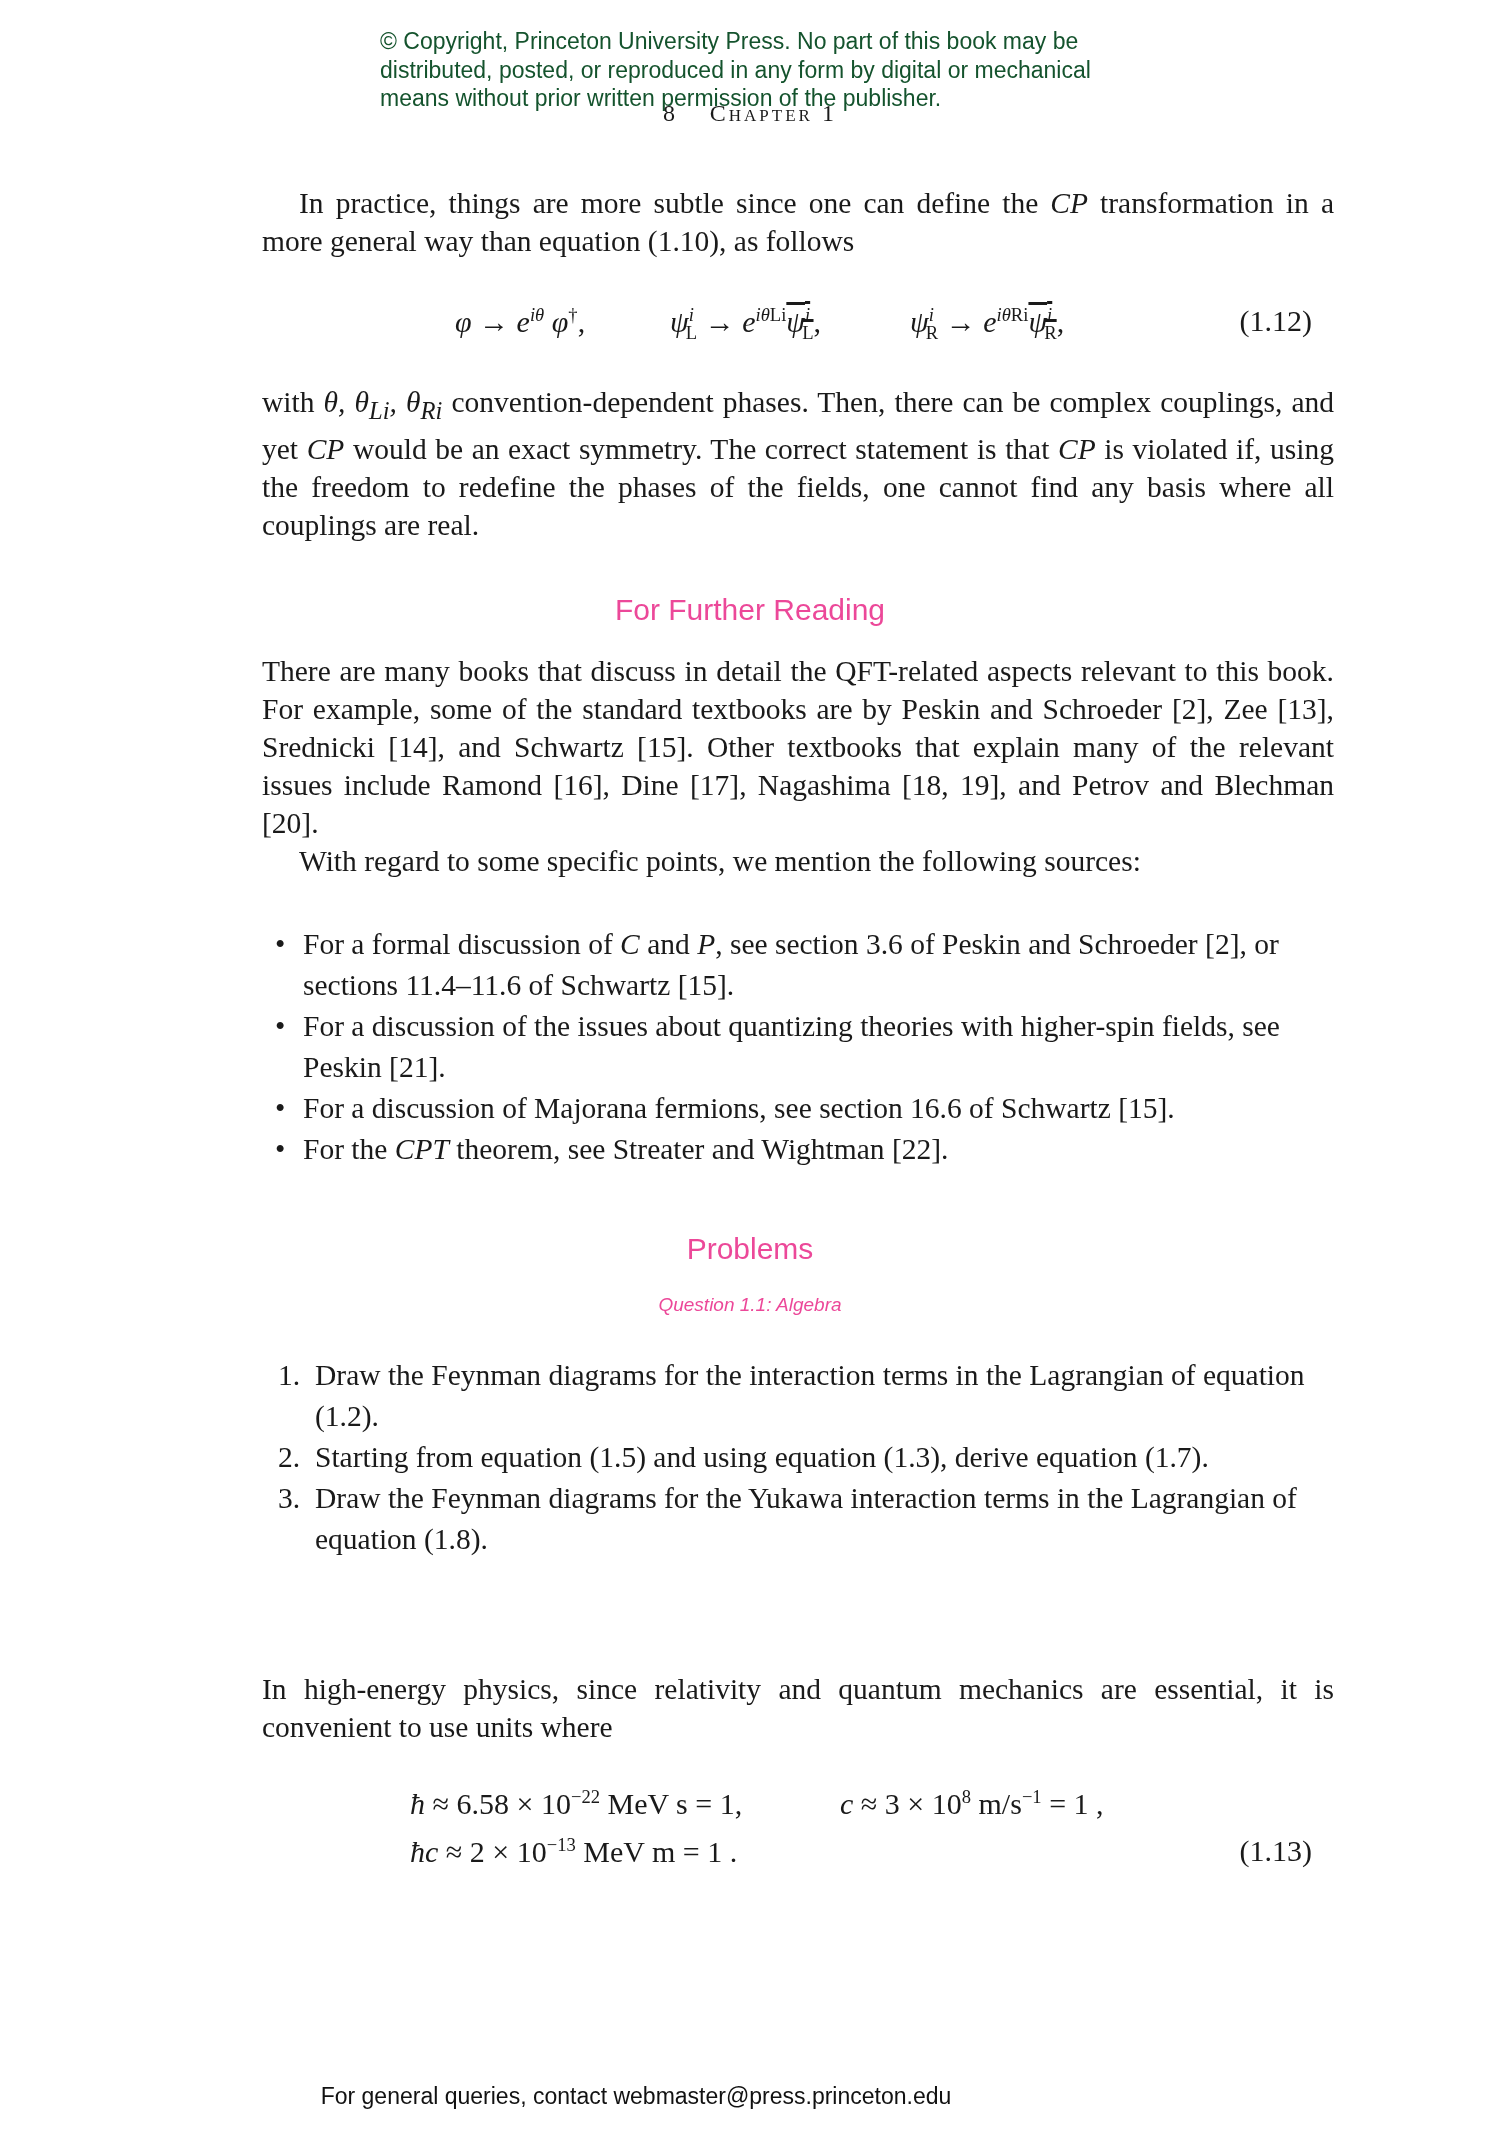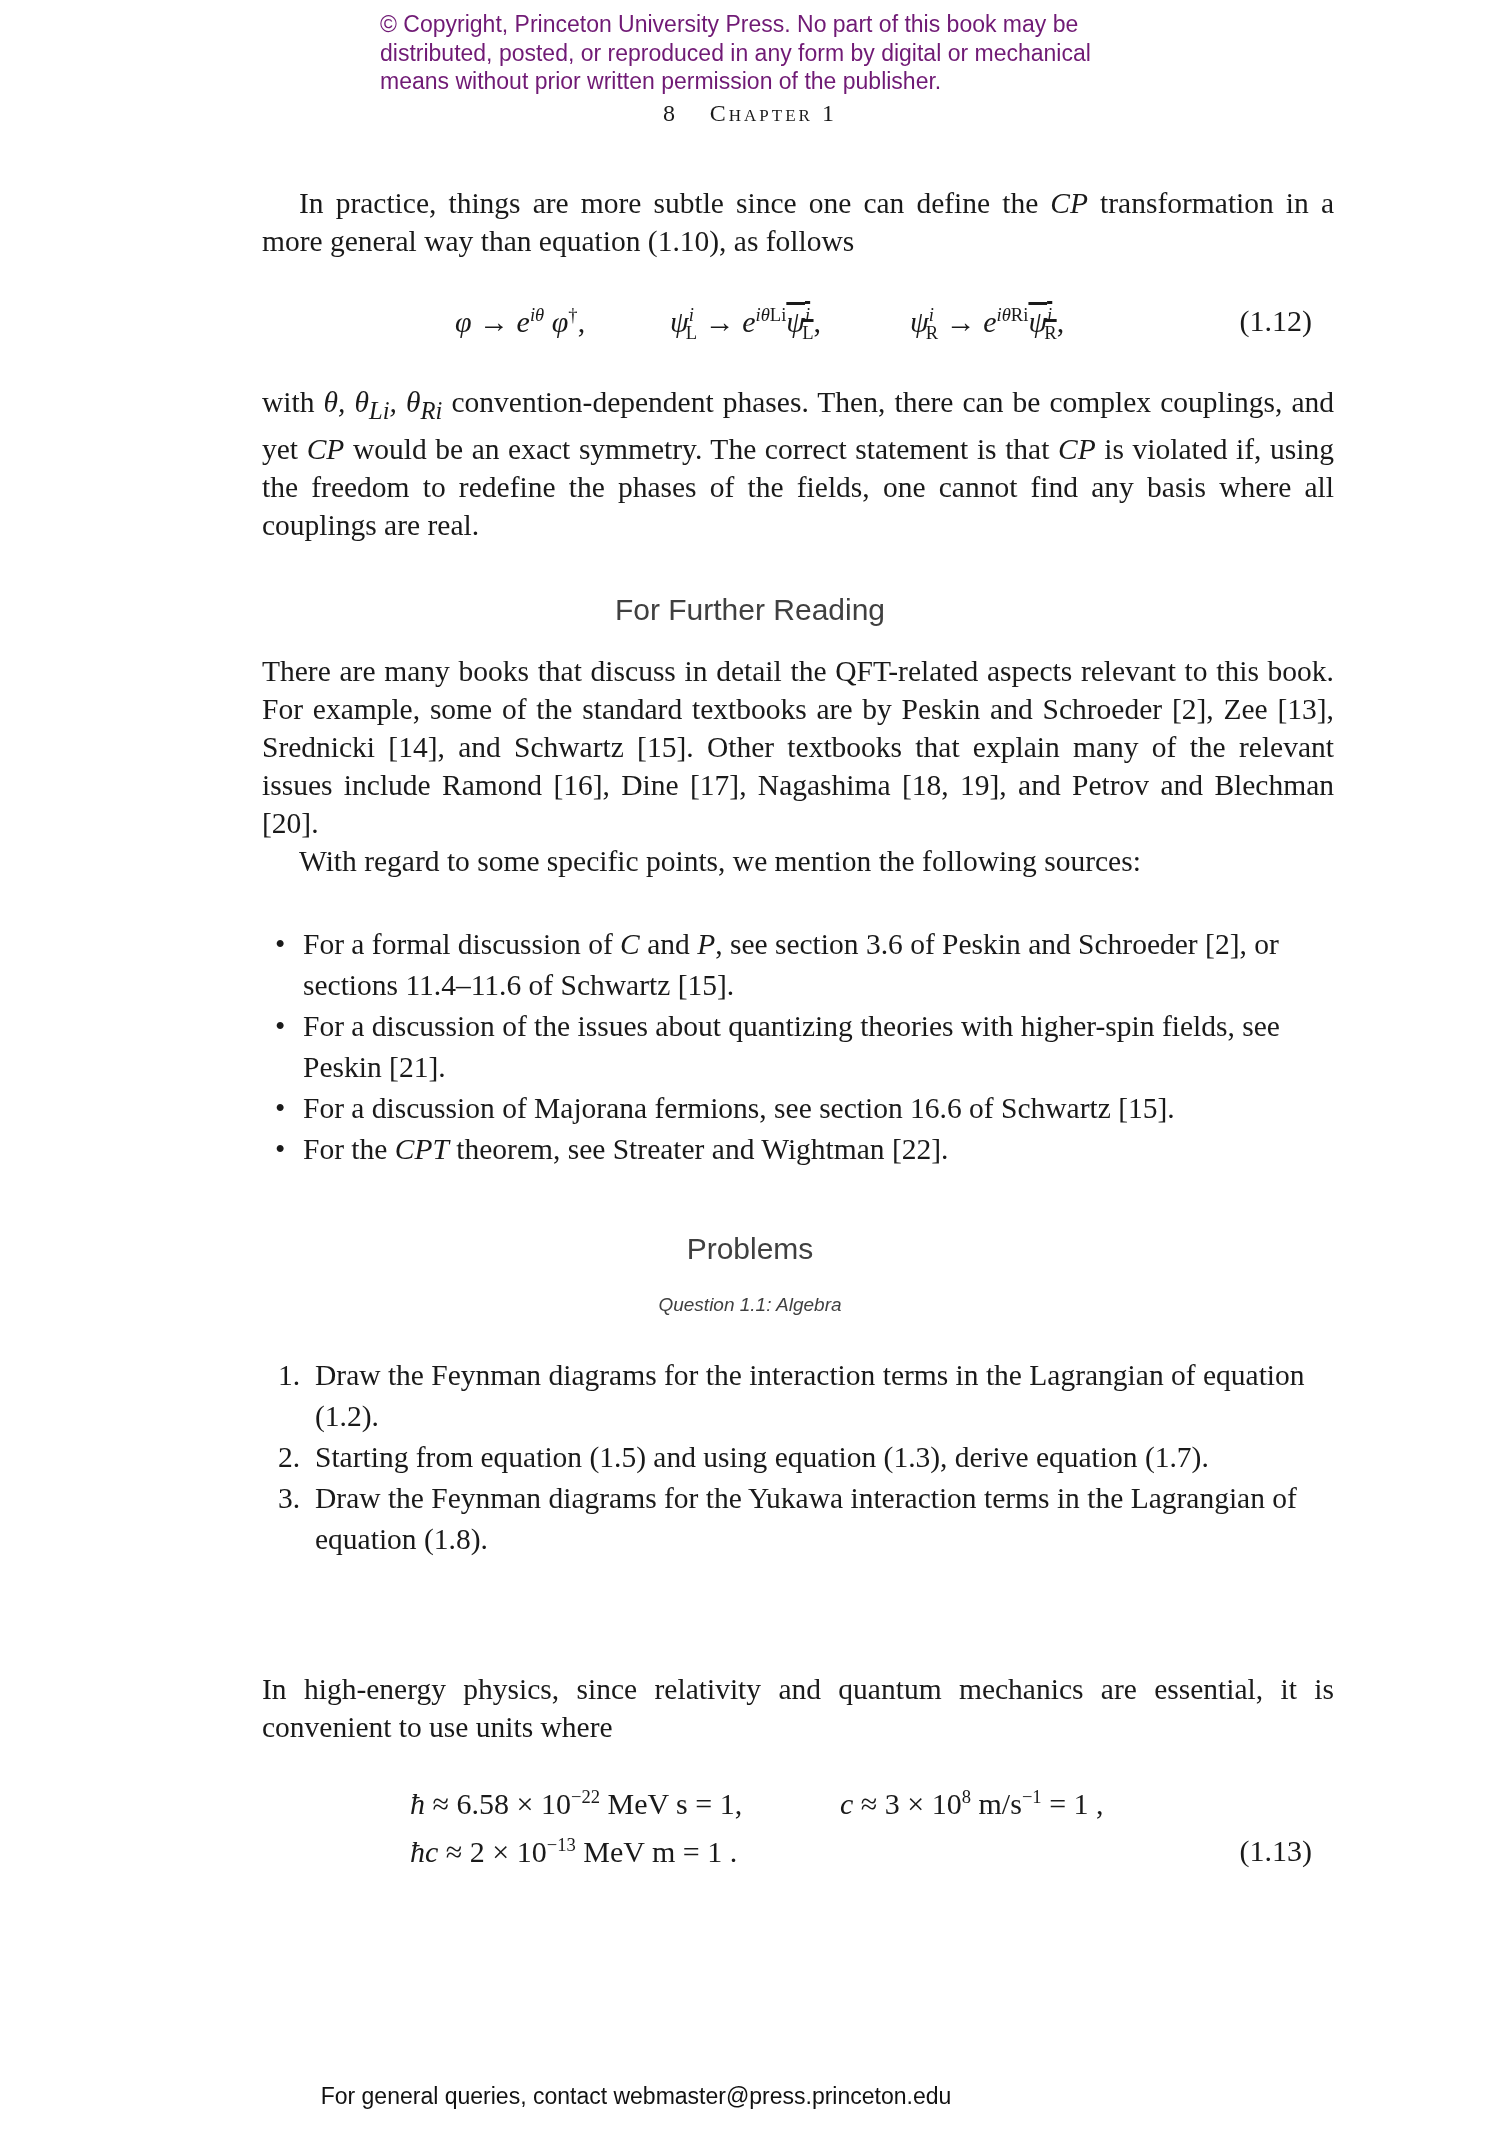--- a/index.html
+++ b/index.html
@@ -4,22 +4,22 @@
 <style>
   html, body { margin: 0; padding: 0; background: #ffffff; }
   body { width: 1500px; height: 2143px; position: relative; overflow: hidden; color: #1a1a1a; }
   .page { position: absolute; left: 0; top: 0; width: 1500px; height: 2143px; }
 
   .sans { font-family: "Liberation Sans", "DejaVu Sans", sans-serif; }
   .serif { font-family: "Liberation Serif", "DejaVu Serif", serif; }
 
   
   .copyright {
-    position: absolute; left: 380px; top: 10px; width: 760px;
-    font-size: 23px; line-height: 28.5px; color: #701a75;
+    position: absolute; left: 380px; top: 27px; width: 760px;
+    font-size: 23px; line-height: 28.5px; color: #14532d;
   }
   .running-head {
     position: absolute; left: 0; top: 100px; width: 1500px; text-align: center;
     font-size: 23px; letter-spacing: 0.5px;
   }
   .running-head .pnum { margin-right: 28px; font-size: 24px; }
   .running-head .chap { font-variant: small-caps; letter-spacing: 3px; font-size: 24px; }
 
   .text {
     position: absolute; left: 240px; width: 1072px;
@@ -34,21 +34,21 @@
     font-size: 30px;
   }
   .eq .part { position: absolute; top: 0; white-space: nowrap; font-style: italic; }
   .eq .num { position: absolute; right: 0; top: 0; font-style: normal; }
   .eq sup, .eq sub { font-size: 62%; }
   .eq .up { font-style: normal; }
   .overline { text-decoration: overline; }
 
   .heading {
     position: absolute; left: 0; width: 1500px; text-align: center;
-    font-size: 30px; color: #404040;
+    font-size: 30px; color: #ec4899;
   }
   .heading.italic { font-style: italic; font-size: 19px; }
 
   .bullets {
     position: absolute; left: 240px; width: 1072px; margin: 0; padding: 0; list-style: none;
     font-size: 29.5px; line-height: 41px;
   }
   .bullets li { position: relative; padding-left: 63px; }
   .bullets li .dot { position: absolute; left: 35px; top: 0; }
 

